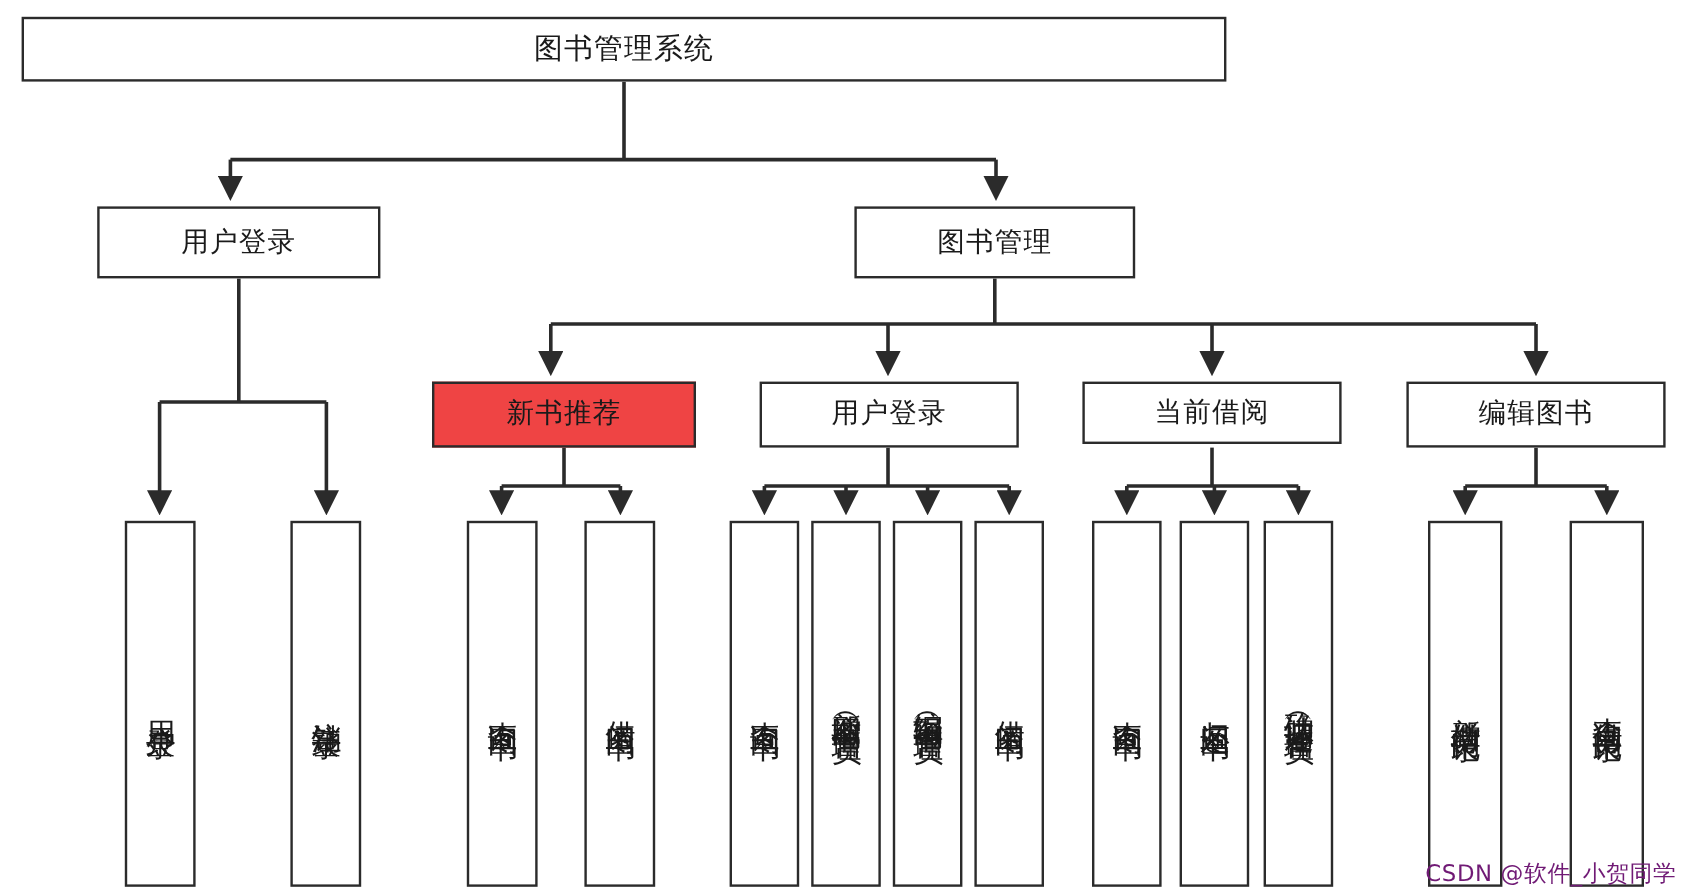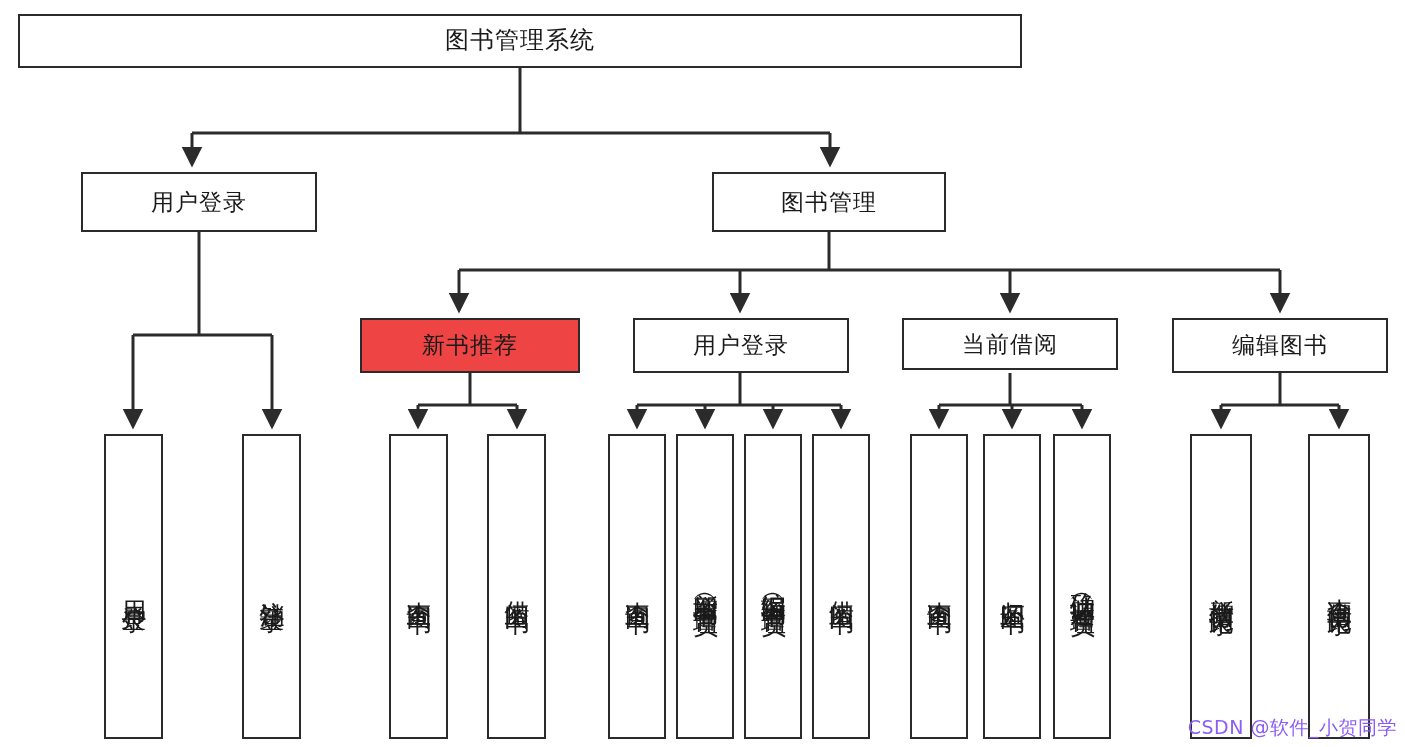--- a/index.html
+++ b/index.html
@@ -64,21 +64,21 @@
     font-size: 25px;
     line-height: 1.12;
     letter-spacing: 3px;
     white-space: nowrap;
   }
   #watermark {
     position: absolute;
     right: 8px;
     bottom: 6px;
     font-size: 19px;
-    color: #8b5cf6;
+    color: #701a75;
     letter-spacing: 0.5px;
     z-index: 5;
     white-space: nowrap;
     font-family: "DejaVu Sans", "Liberation Sans", sans-serif;
   }
 </style>
 </head>
 <body>
 
 <div id="canvas" style="background: rgb(255, 255, 255);">

